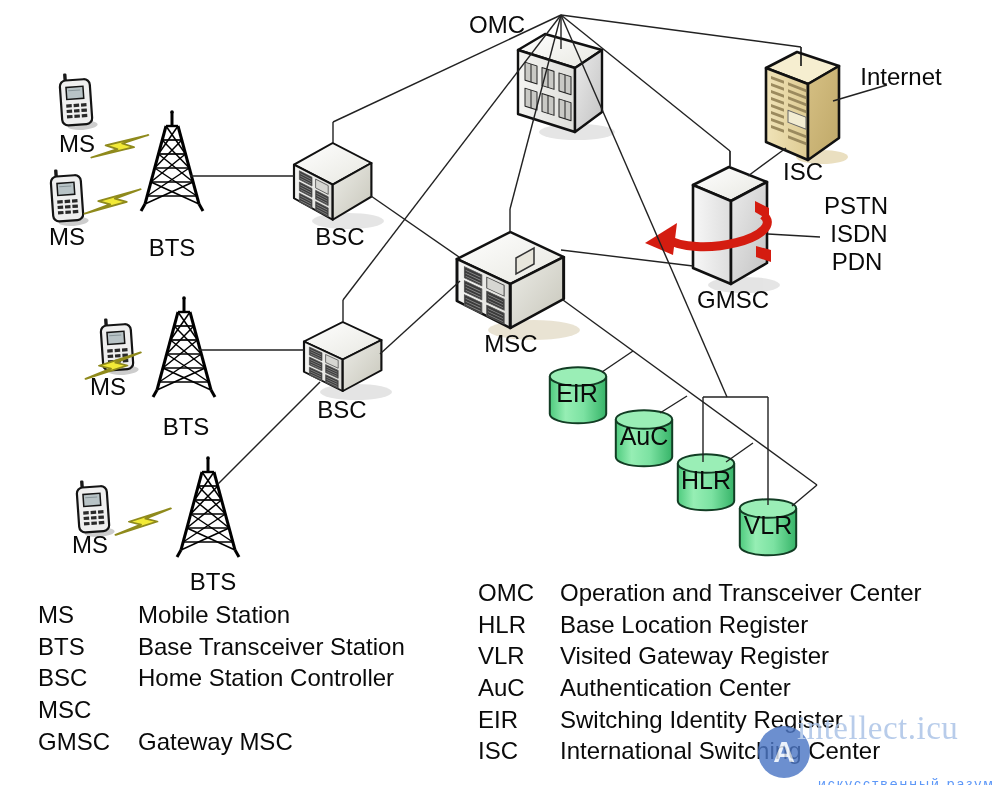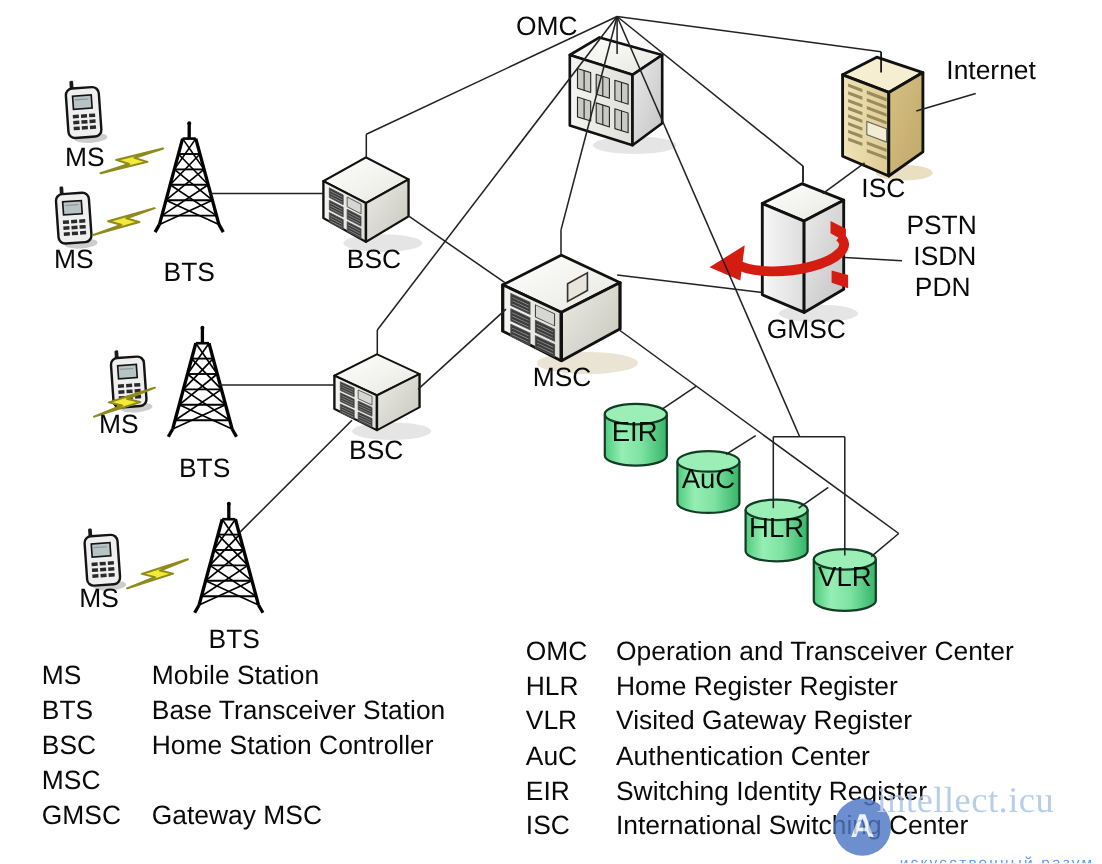--- a/index.html
+++ b/index.html
@@ -307,21 +307,21 @@
 <div class="lbl" style="left:90px;top:532px">MS</div>
 <div class="lbl" style="left:172px;top:235px">BTS</div>
 <div class="lbl" style="left:186px;top:414px">BTS</div>
 <div class="lbl" style="left:213px;top:569px">BTS</div>
 <div class="lbl" style="left:340px;top:224px">BSC</div>
 <div class="lbl" style="left:342px;top:397px">BSC</div>
 <div class="lbl" style="left:497px;top:12px">OMC</div>
 <div class="lbl" style="left:511px;top:331px">MSC</div>
 <div class="lbl" style="left:733px;top:287px">GMSC</div>
 <div class="lbl" style="left:803px;top:159px">ISC</div>
-<div class="lbl" style="left:901px;top:52px">Internet</div>
+<div class="lbl" style="left:901px;top:64px">Internet</div>
 <div class="lbl" style="left:856px;top:193px">PSTN</div>
 <div class="lbl" style="left:859px;top:221px">ISDN</div>
 <div class="lbl" style="left:857px;top:249px">PDN</div>
 <div class="lbl cyl" style="left:577px;top:380px">EIR</div>
 <div class="lbl cyl" style="left:644px;top:423px">AuC</div>
 <div class="lbl cyl" style="left:706px;top:467px">HLR</div>
 <div class="lbl cyl" style="left:768px;top:512px">VLR</div>
 
 <div class="legend legend-left">
   <div class="lrow">
@@ -345,21 +345,21 @@
       </div>
 </div>
 
 <div class="legend legend-right">
   <div class="lrow">
         <span class="abbr">OMC</span>
         <span>Operation and Transceiver Center</span>
       </div>
   <div class="lrow">
         <span class="abbr">HLR</span>
-        <span>Home Register Register</span>
+        <span>Base Location Register</span>
       </div>
   <div class="lrow">
         <span class="abbr">VLR</span>
         <span>Visited Gateway Register</span>
       </div>
   <div class="lrow">
         <span class="abbr">AuC</span>
         <span>Authentication Center</span>
       </div>
   <div class="lrow">

